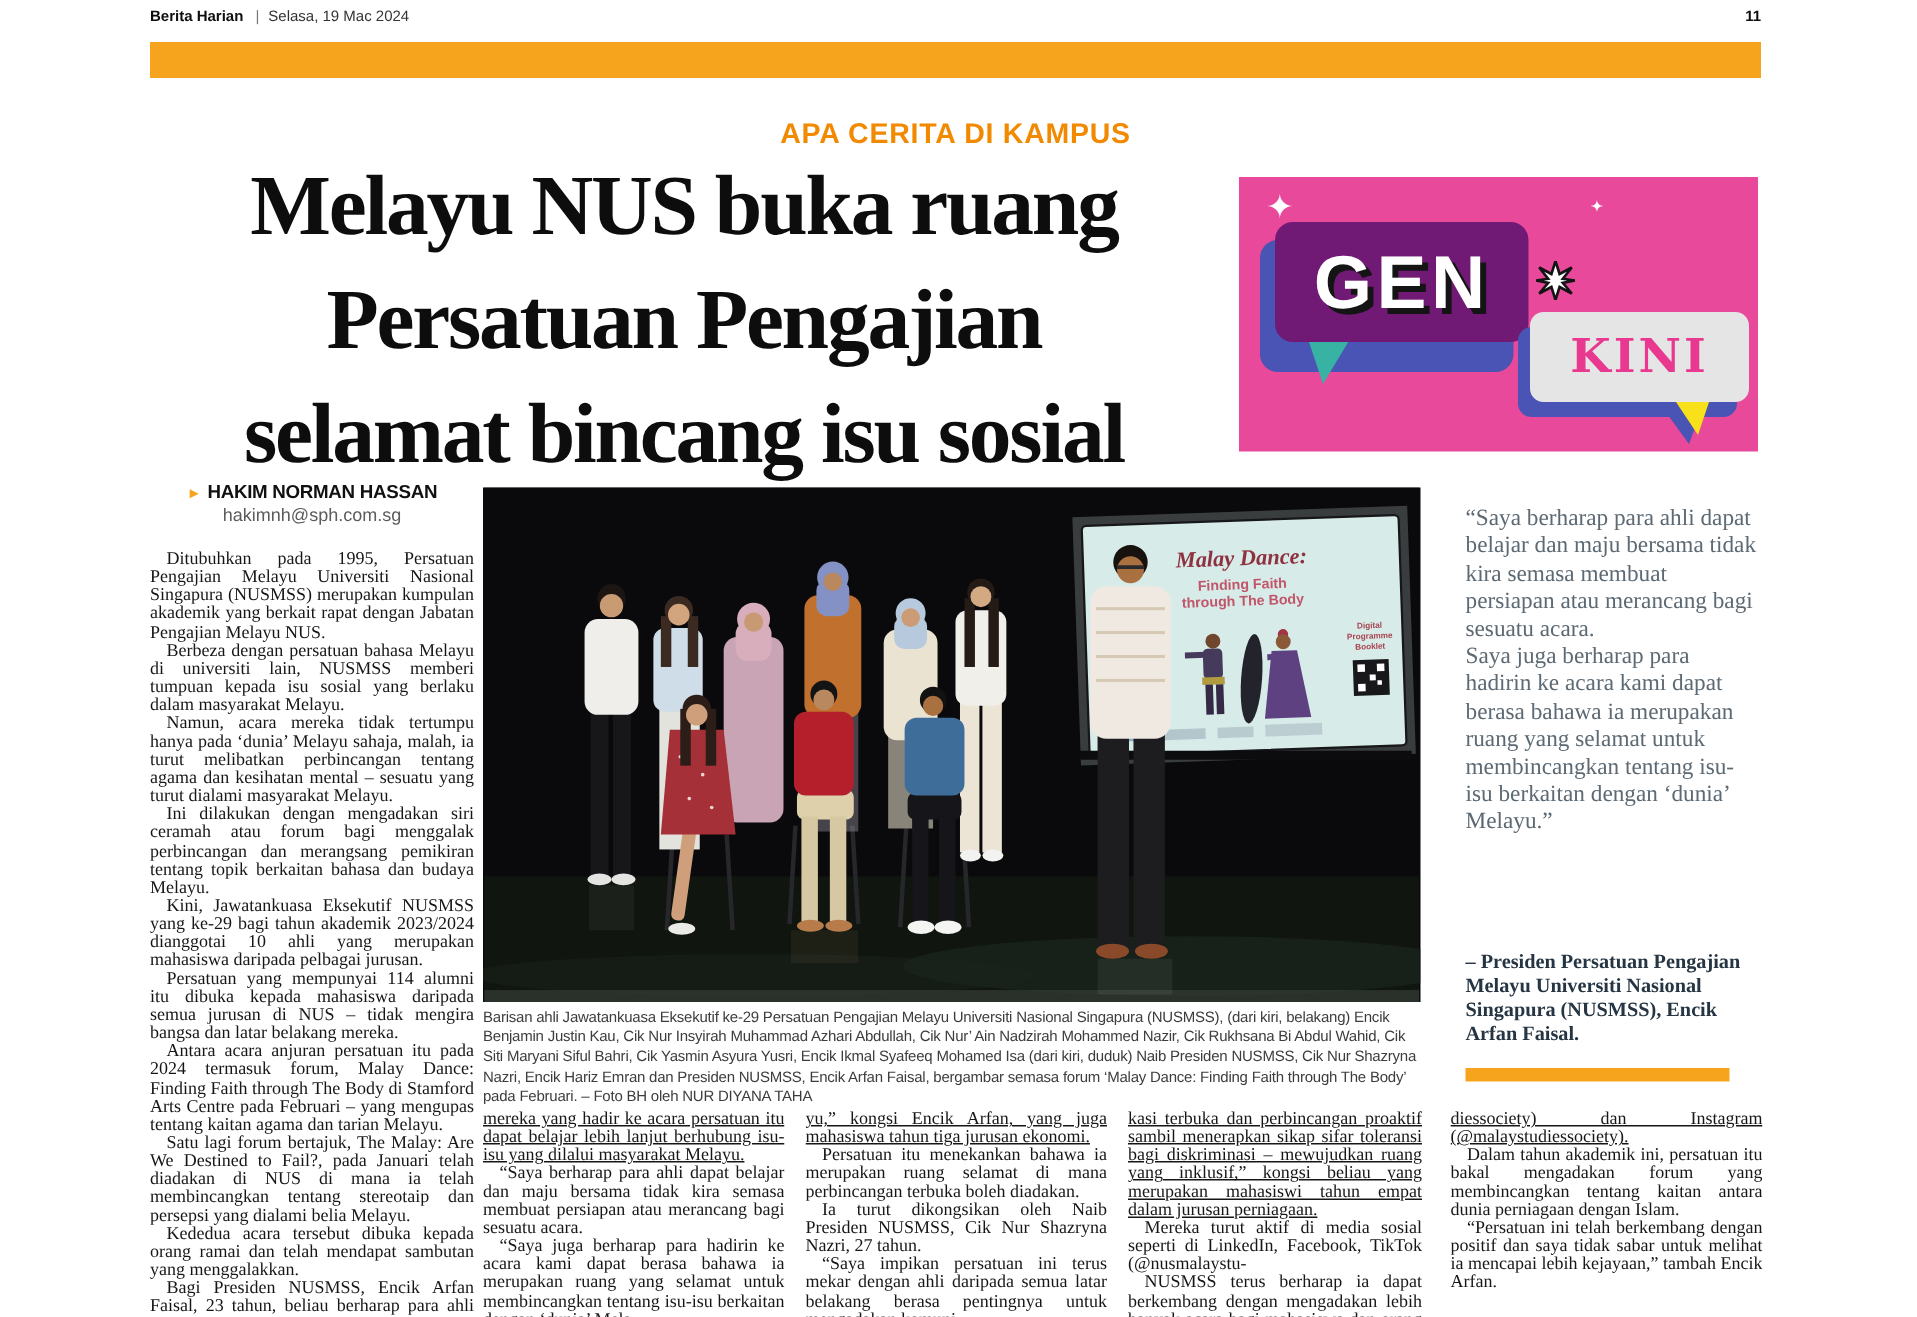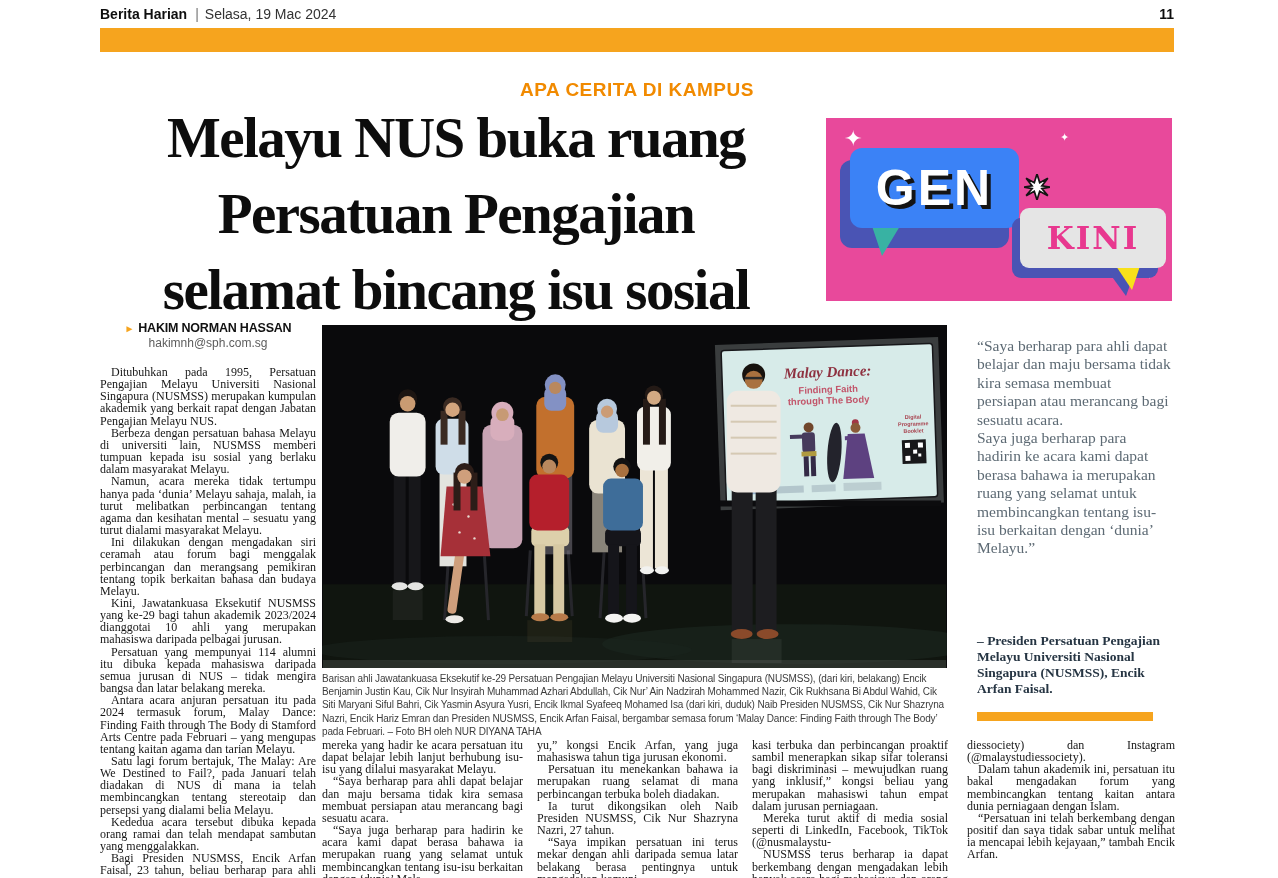--- a/index.html
+++ b/index.html
@@ -1,20 +1,20 @@
 <!DOCTYPE html>
 <html lang="ms"><head>
 <meta charset="utf-8">
 <style>
   html,body{margin:0;padding:0;background:#e8e8e8;}
   .page{position:relative;width:1278px;height:878px;background:#ffffff;overflow:hidden;
         font-family:"Liberation Serif",serif;color:#141414;}
   
   .masthead-row{position:absolute;left:100px;top:6px;width:1074px;height:20px;
-        font-family:"Liberation Sans",sans-serif;font-size:14px;}
+        font-family:"Liberation Sans",sans-serif;font-size:10px;}
   .brand{font-weight:bold;color:#0e0e0e;}
   .hdr-sep{color:#777;margin:0 6px 0 8px;font-weight:300;}
   .hdr-date{color:#333;}
   .page-number{position:absolute;right:0;top:0;font-weight:bold;color:#0e0e0e;}
   .orange-bar{position:absolute;left:100px;top:28px;width:1074px;height:24px;}
   
   .kicker{position:absolute;left:100px;top:79px;width:1074px;text-align:center;
         font-family:"Liberation Sans",sans-serif;font-weight:bold;font-size:19px;
         letter-spacing:.5px;color:#f18a00;}
   .headline{position:absolute;left:100px;top:100px;width:712px;text-align:center;
@@ -41,21 +41,21 @@
   .gk-burst{position:absolute;left:198px;top:56px;width:26px;height:26px;}
   
   .byline{position:absolute;left:100px;top:321px;width:216px;text-align:center;
         font-family:"Liberation Sans",sans-serif;}
   .byline-name{font-weight:bold;font-size:12.5px;color:#111;letter-spacing:-.2px;}
   .byline-bullet{color:#f6a41e;font-size:10px;margin-right:4px;}
   .byline-email{font-size:12px;color:#5c5c5c;margin-top:1px;}
   
   .bodycol{position:absolute;text-align:justify;font-size:12px;line-height:12.15px;color:#161616;}
   .bodycol p{margin:0;text-indent:11px;}
-  .bodycol p.cont{text-indent:0;}
+  .bodycol p.cont{text-indent:0;text-decoration:underline;}
   .col-left{left:100px;top:366px;width:216px;height:512px;overflow:hidden;}
   .bcol{top:739px;height:139px;overflow:hidden;}
   .bcol1{left:322px;width:201px;}
   .bcol2{left:537px;width:201px;}
   .bcol3{left:752px;width:196px;}
   .bcol4{left:967px;width:208px;}
   
   .photo{position:absolute;left:322px;top:325px;width:625px;height:343px;background:#0a0a0c;}
   .photo svg{display:block;}
   .caption{position:absolute;left:322px;top:672px;width:625px;
@@ -87,21 +87,21 @@
     <div>Persatuan Pengajian</div>
     <div>selamat bincang isu sosial</div>
   </h1>
 
   <div class="genkini" style="background:#E8499B;">
     <span class="gk-sparkle" style="left:18px;top:10px;font-size:22px;">✦</span>
     <span class="gk-sparkle" style="left:234px;top:14px;font-size:11px;">✦</span>
     <span class="gk-sparkle" style="left:318px;top:150px;font-size:13px;">✦</span>
     <div class="gk-shadow gen-shadow" style="background:#4A54B4;"></div>
     <div class="gen-tail" style="border-top:30px solid #38B2A3;"></div>
-    <div class="gk-bubble gen-bubble" style="background:#3b82f6;">
+    <div class="gk-bubble gen-bubble" style="background:#701a75;">
       <span class="gen-text">GEN</span>
     </div>
     <svg class="gk-burst" viewBox="0 0 24 24">
       <polygon points="12,0 14.5,8 22,4 16.5,11 24,12 16.5,13.5 22,20 14.5,16 12,24 9.5,16 2,20 7.5,13.5 0,12 7.5,11 2,4 9.5,8" fill="#ffffff" stroke="#141414" stroke-width="1.6"></polygon>
     </svg>
     <div class="gk-shadow kini-shadow" style="background:#4A54B4;"></div>
     <div class="kini-tail-shadow" style="border-top:22px solid #4A54B4;"></div>
     <div class="kini-tail" style="border-top:24px solid #F8E11A;"></div>
     <div class="gk-bubble kini-bubble" style="background:#e5e5e5;">
       <span class="kini-text" style="color:#E8388F;">KINI</span>

